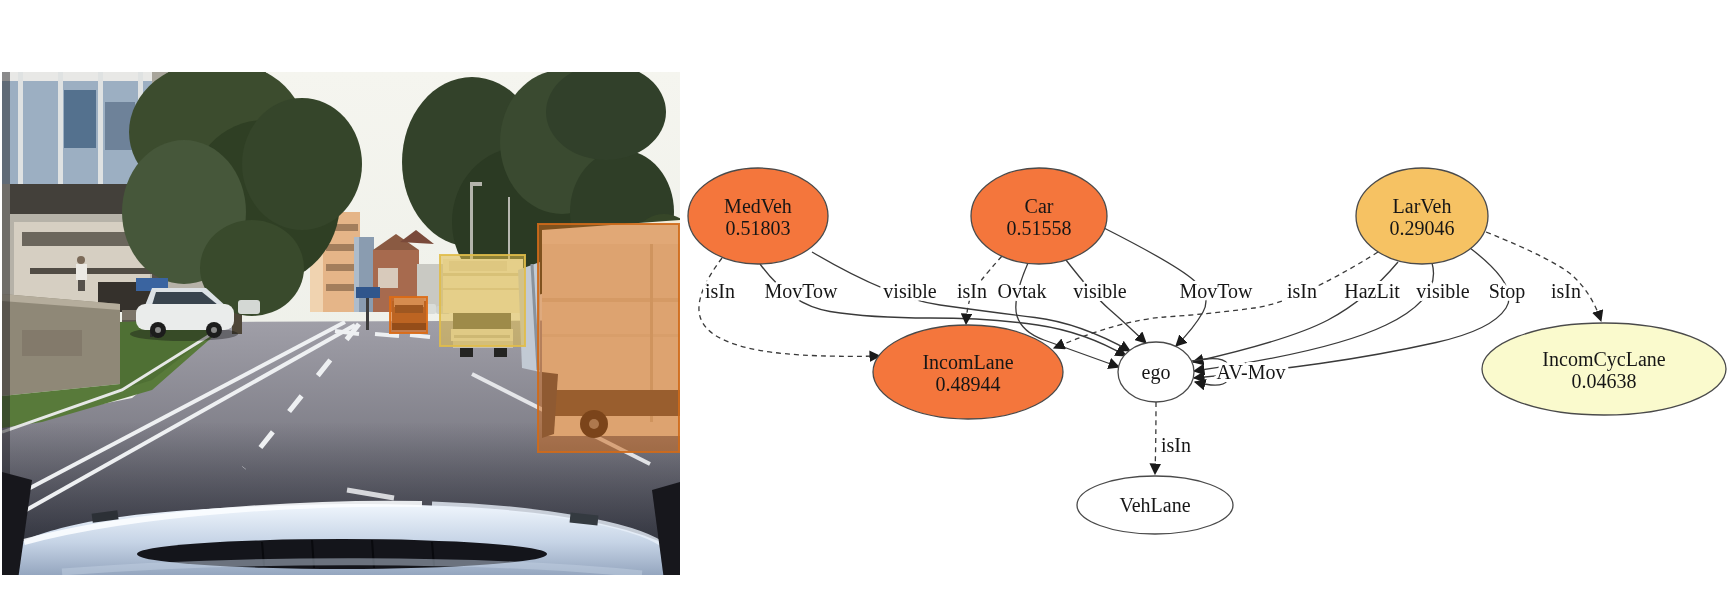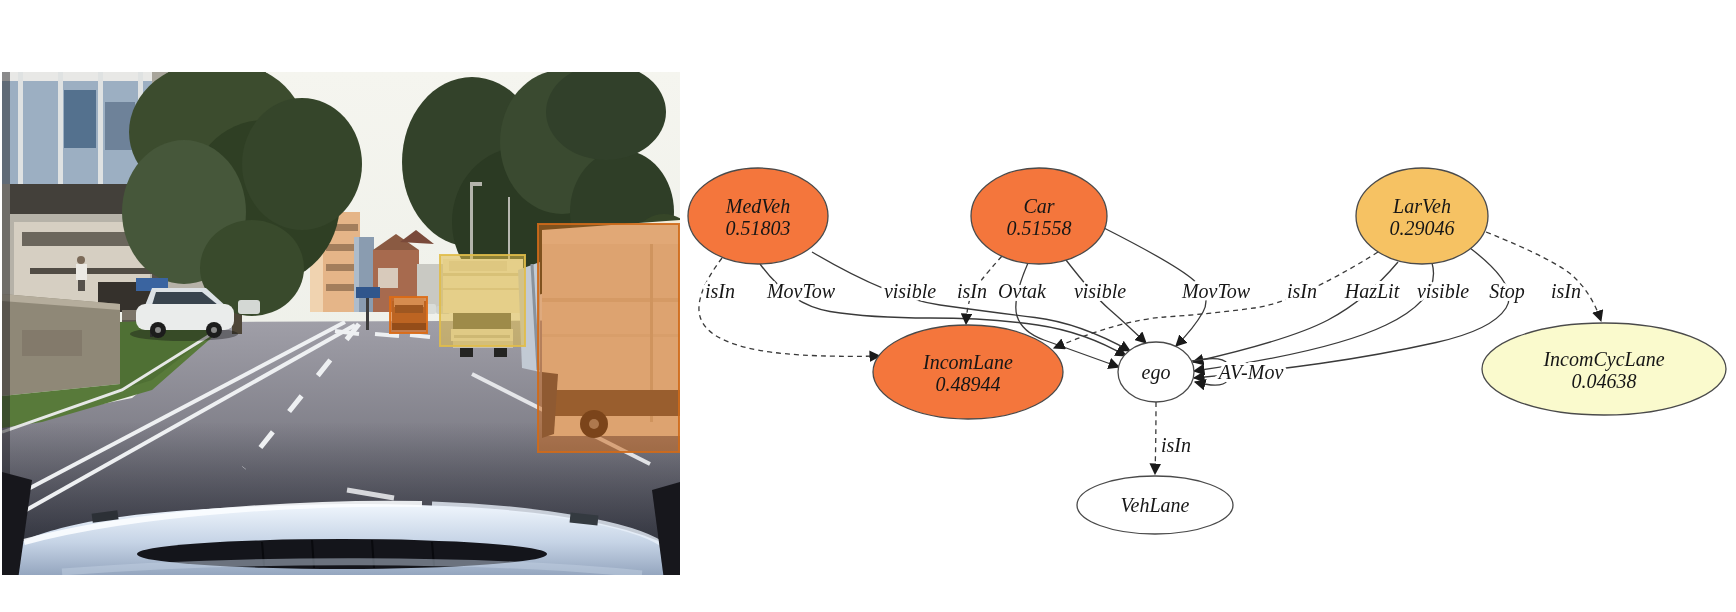--- a/index.html
+++ b/index.html
@@ -1,17 +1,17 @@
 <!DOCTYPE html>
 <html><head>
 <meta charset="utf-8">
 <style>
   html,body{margin:0;padding:0;background:#fff;}
   #canvas{position:relative;width:1736px;height:575px;background:#fff;overflow:hidden;
-          font-family:"Liberation Serif", serif;font-style:italic;}
+          font-family:"Liberation Serif", serif;}
   #photo{position:absolute;left:2px;top:72px;width:678px;height:508px;}
   #photo svg{display:block;}
   #graph-svg{position:absolute;left:0;top:0;width:1736px;height:612px;}
   #graph-svg text{font-family:"Liberation Serif", serif;fill:#161616;}
   .edge-label{font-size:20px;paint-order:stroke;stroke:#ffffff;stroke-width:6px;stroke-linejoin:round;}
   .node-label{font-size:20px;text-anchor:middle;}
   .gedge{fill:none;stroke-width:1.3px;}
 </style>
 </head>
 <body>

